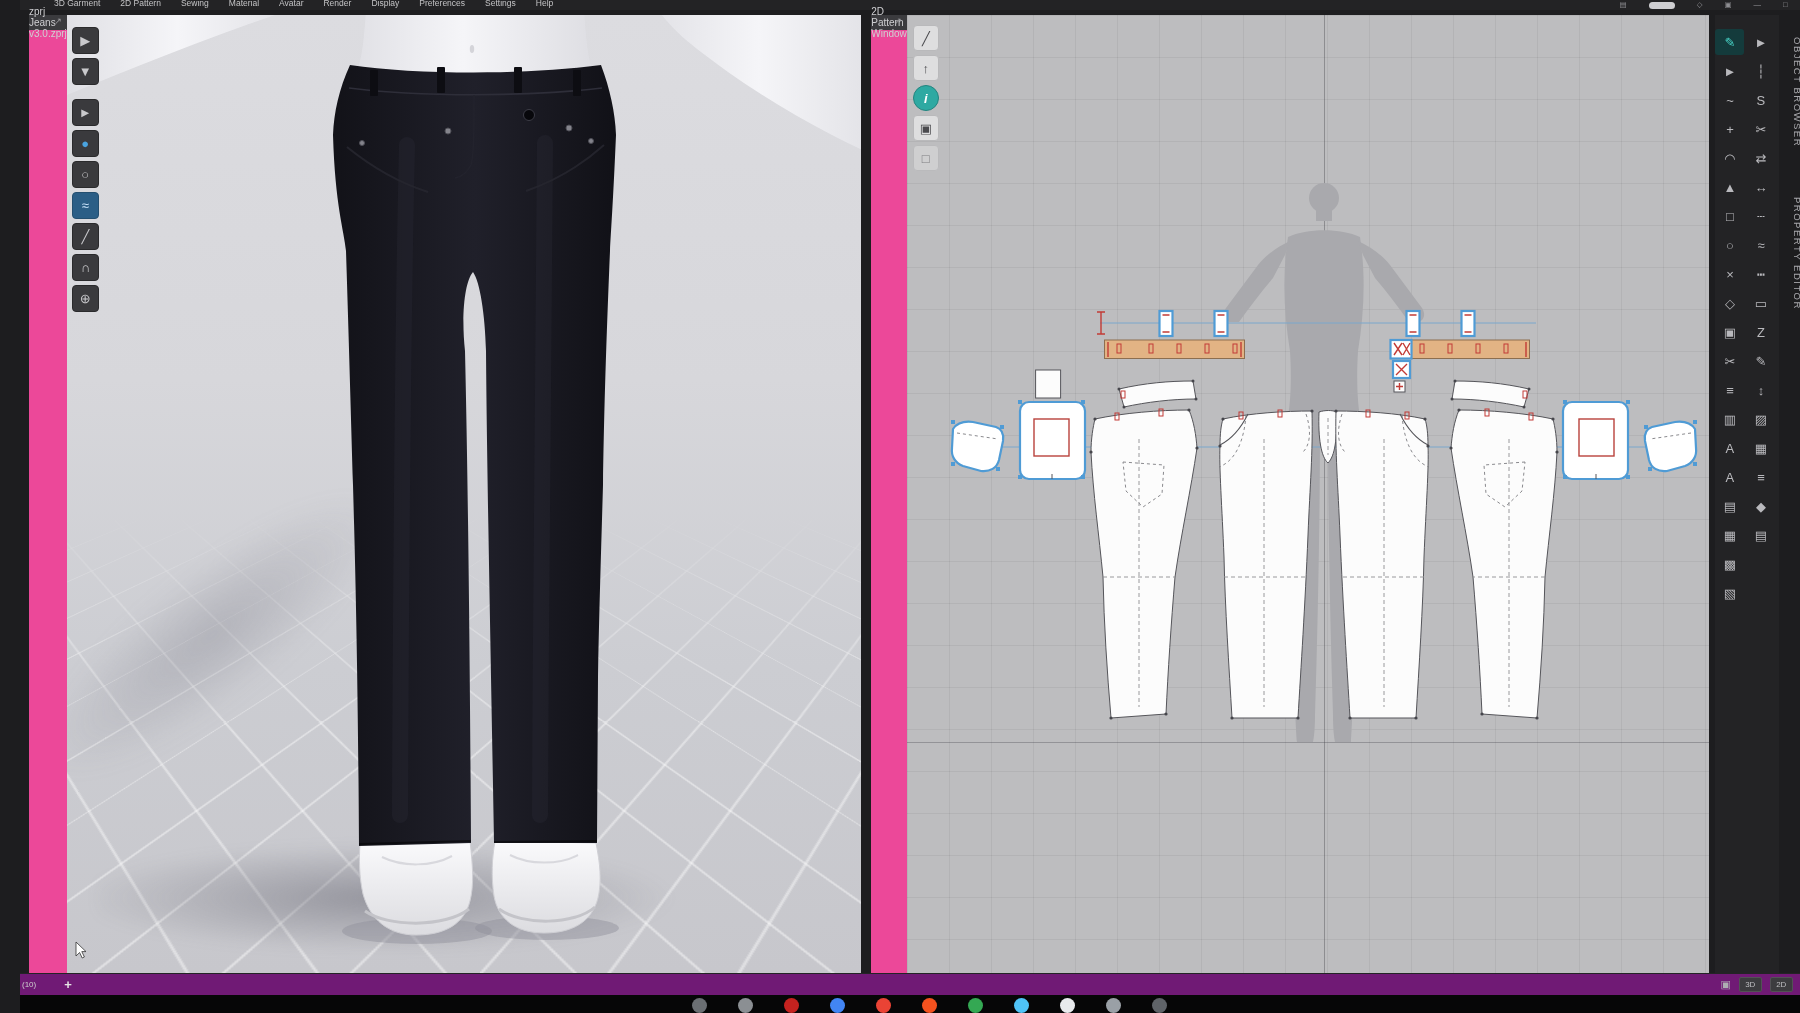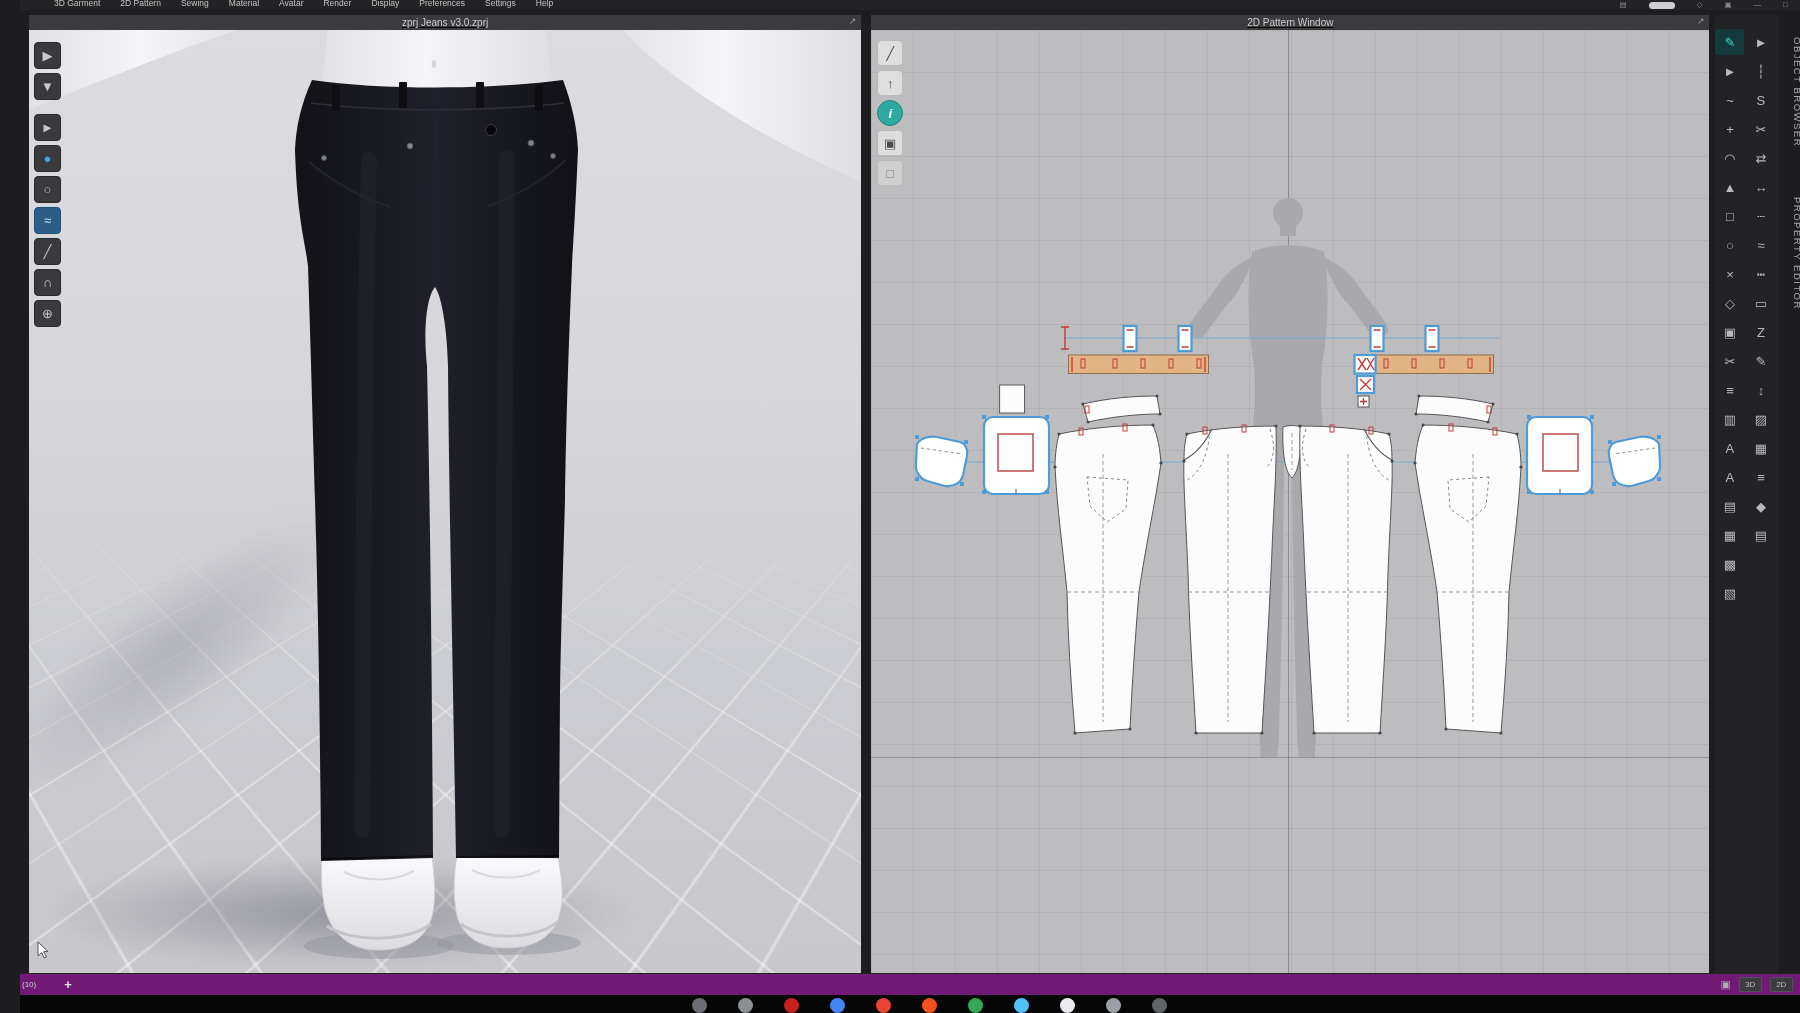--- a/index.html
+++ b/index.html
@@ -10,21 +10,21 @@
   .menubar{position:relative;height:10px;background:#232325;overflow:hidden;}
   .menus{display:flex;gap:20px;padding-left:34px;transform:translateY(-2px);}
   .menu-item{font-size:8.5px;color:#c4c4c6;white-space:nowrap;}
   .menu-right{position:absolute;right:6px;top:0;height:10px;display:flex;align-items:center;gap:22px;}
   .mglyph{font-size:7.5px;color:#8f8f93;line-height:10px;}
   .pill{width:26px;height:7px;border-radius:4px;background:#cfcfd2;}
   .wctrl{font-size:7.5px;color:#9c9ca0;line-height:10px;}
 
   
   .workspace{display:flex;align-items:stretch;height:963px;box-sizing:border-box;padding:5px 0 0 9px;background:#1d1d1f;}
-  .panel{display:flex;flex-direction:column;background:#ec4899;text-decoration:underline;}
+  .panel{display:flex;background:#ec4899;}
   .p3d{width:836px;}
   .p2d{width:842px;margin-left:10px;}
   .phead{height:15px;background:#3b3b3e;display:flex;align-items:center;justify-content:center;position:relative;flex:0 0 15px;}
   .ptitle{font-size:10px;color:#cfcfd2;}
   .pexpand{position:absolute;right:5px;top:1px;font-size:9px;color:#9a9a9e;}
   .pbody{position:relative;flex:1;overflow:hidden;}
 
   
   .body3d{background:linear-gradient(180deg,#dcdce0 0%,#d7d7db 38%,#cccdd2 68%,#c7c7cc 100%);}
   .floor{position:absolute;left:-45%;top:52%;width:190%;height:125%;

